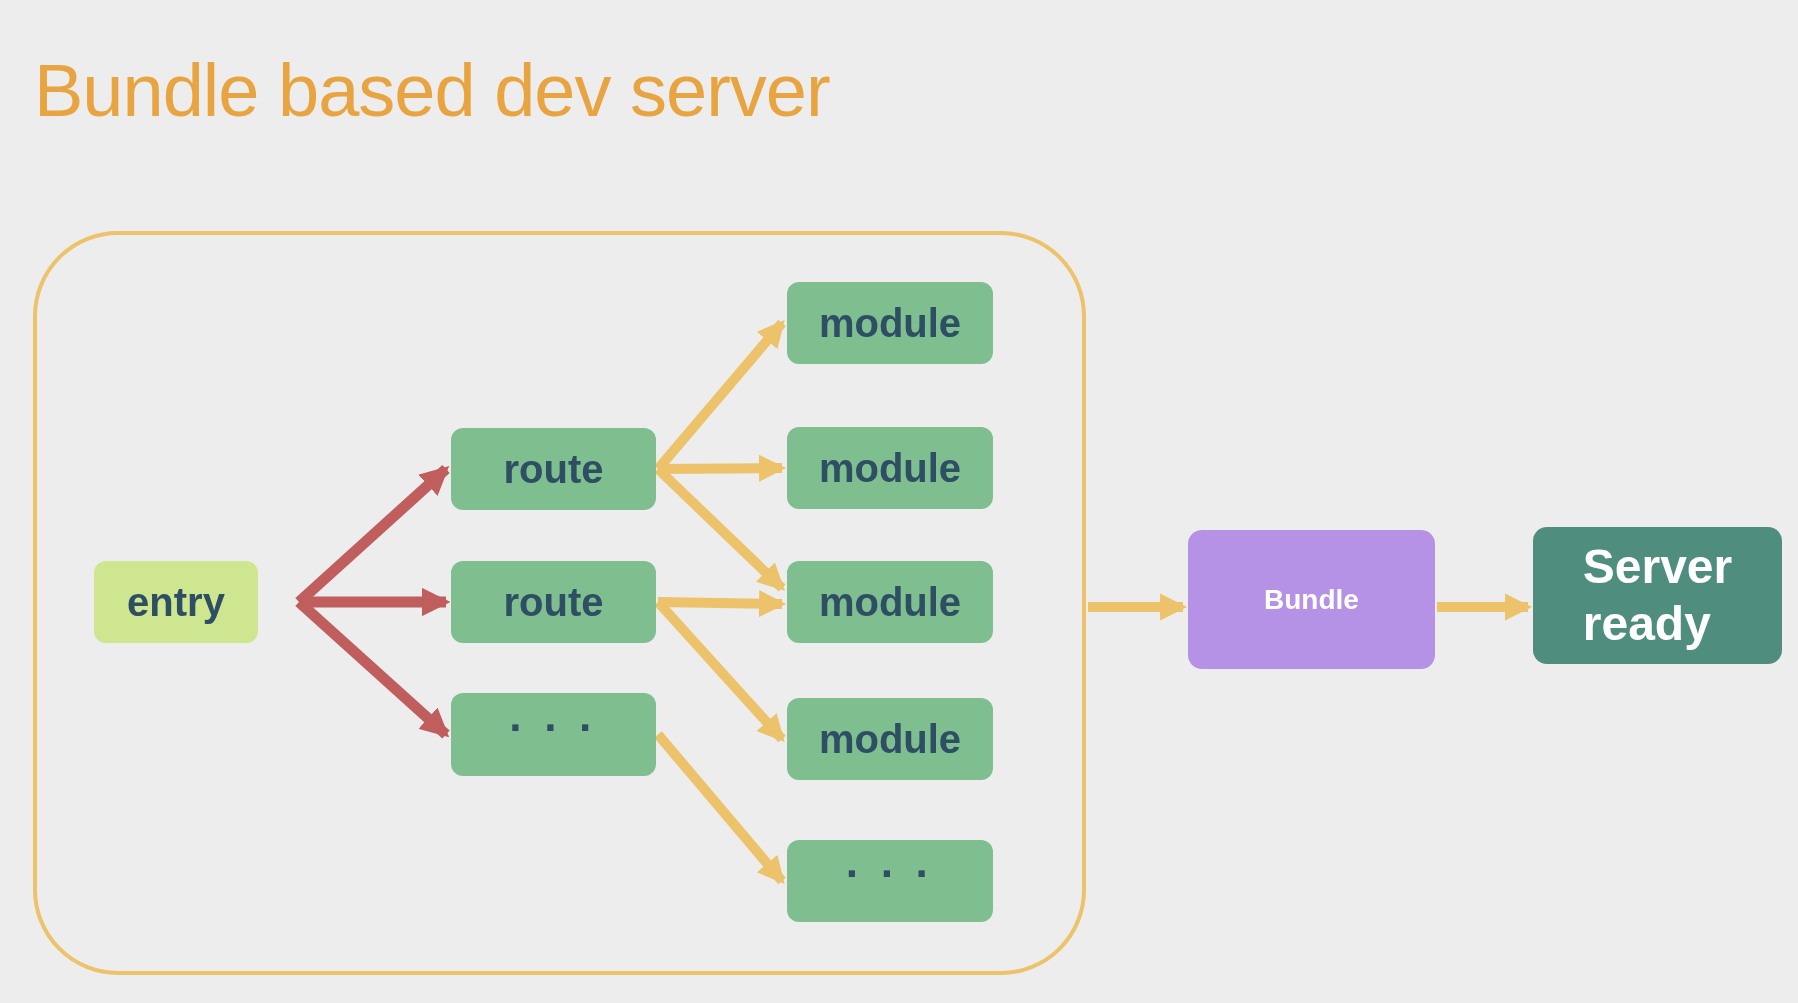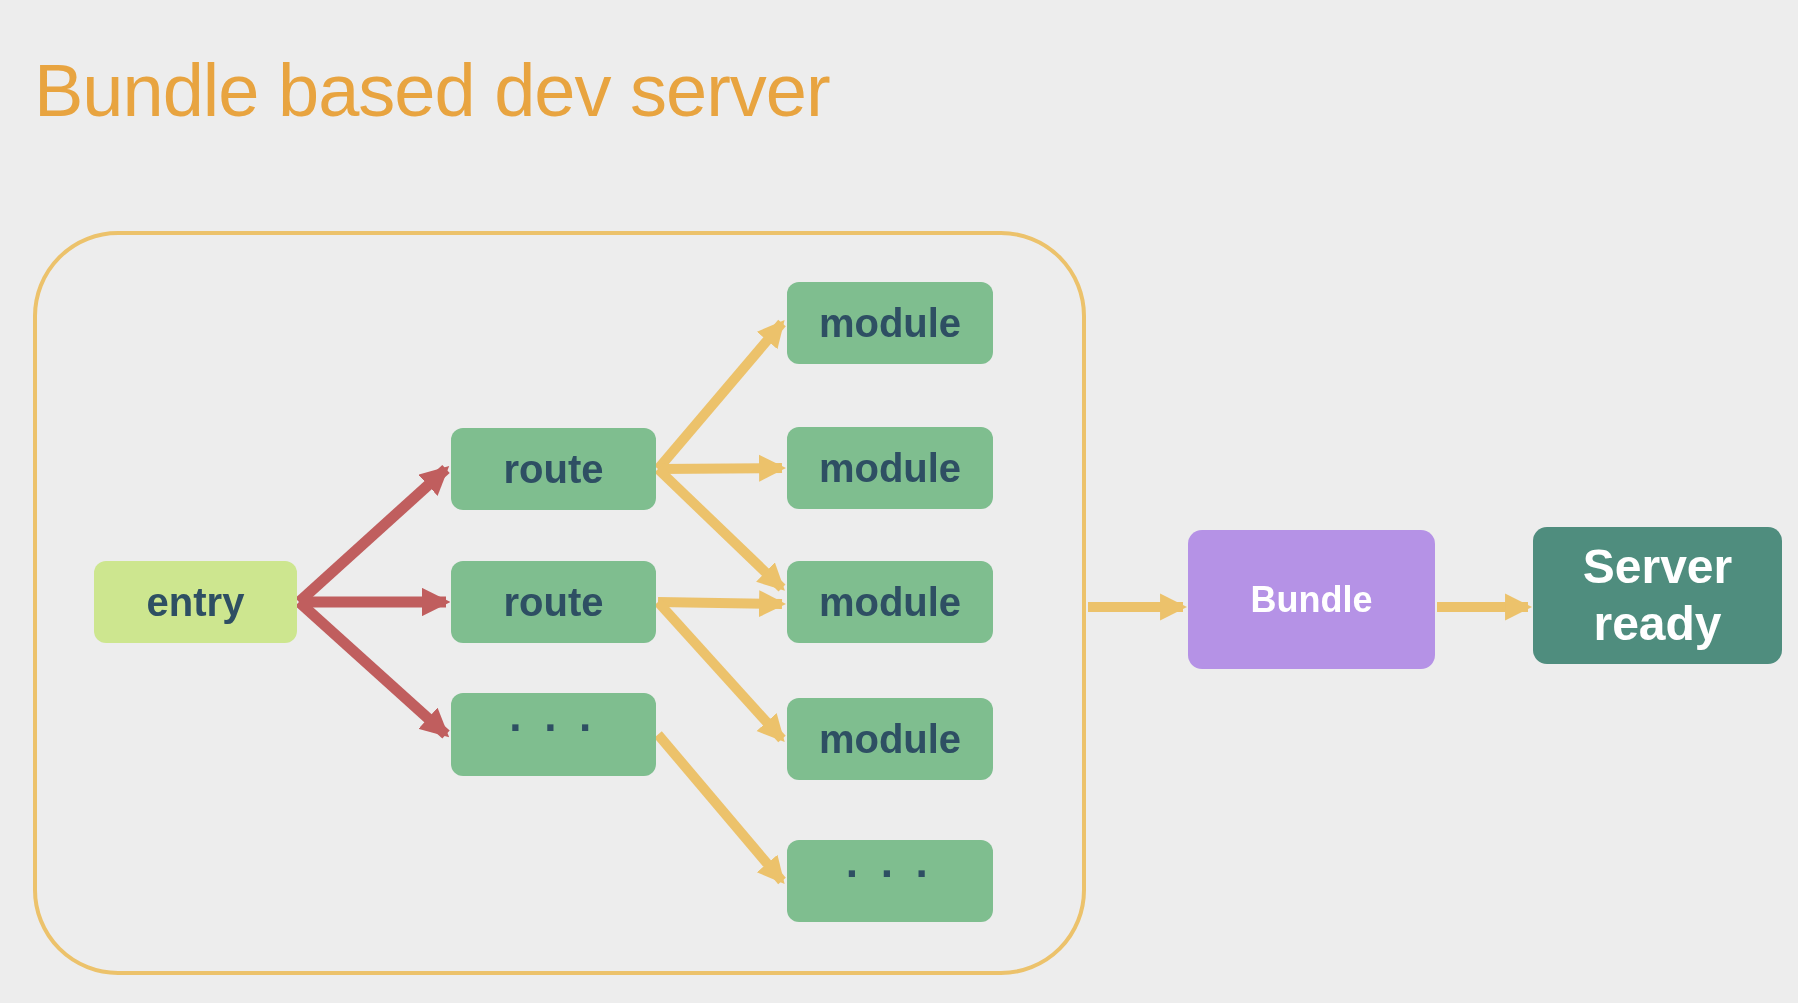--- a/index.html
+++ b/index.html
@@ -42,38 +42,38 @@
   .node {
     position: absolute;
     display: flex;
     align-items: center;
     justify-content: center;
     box-sizing: border-box;
     border-radius: 12px;
     font-size: 40px;
     font-weight: 600;
     color: var(--node-text);
-    text-align: center;
+    text-align: left;
     z-index: 2;
   }
 
   .node.entry   { background: var(--entry-fill); }
   .node.green   { background: var(--node-fill); }
 
   .node.dots {
     font-size: 44px;
     font-weight: 700;
     letter-spacing: 4px;
     padding-bottom: 14px; 
   }
 
   .node.bundle {
     background: var(--bundle-fill);
     color: var(--light-text);
-    font-size: 36px;
+    font-size: 28px;
     font-weight: 700;
     border-radius: 14px;
   }
 
   .node.server {
     background: var(--server-fill);
     color: var(--light-text);
     font-size: 48px;
     font-weight: 700;
     border-radius: 14px;
@@ -117,21 +117,21 @@
         <line x1="658" y1="461" x2="782" y2="460" class="edge-yellow" marker-end="url(#ah-yellow)"></line>
         <line x1="658" y1="461" x2="782" y2="580" class="edge-yellow" marker-end="url(#ah-yellow)"></line>
         <line x1="658" y1="594" x2="782" y2="596" class="edge-yellow" marker-end="url(#ah-yellow)"></line>
         <line x1="658" y1="594" x2="782" y2="731" class="edge-yellow" marker-end="url(#ah-yellow)"></line>
         <line x1="658" y1="726.5" x2="782" y2="873" class="edge-yellow" marker-end="url(#ah-yellow)"></line>
         <line x1="1088" y1="599" x2="1183" y2="599" class="edge-yellow" marker-end="url(#ah-yellow)"></line>
         <line x1="1437" y1="599" x2="1528" y2="599" class="edge-yellow" marker-end="url(#ah-yellow)"></line>
       </g>
   </svg>
 
-  <div class="node entry" style="left:94px; top:553px; width:203px; height:82px;">entry</div>
+  <div class="node entry" style="left:94px; top:553px; width:164px; height:82px;">entry</div>
 
   <div class="node green" style="left:451px; top:420px; width:205px; height:82px;">route</div>
 
   <div class="node green" style="left:451px; top:553px; width:205px; height:82px;">route</div>
 
   <div class="node green dots" style="left:451px; top:685px; width:205px; height:83px;">· · ·</div>
 
   <div class="node green" style="left:787px; top:274px; width:206px; height:82px;">module</div>
 
   <div class="node green" style="left:787px; top:419px; width:206px; height:82px;">module</div>

